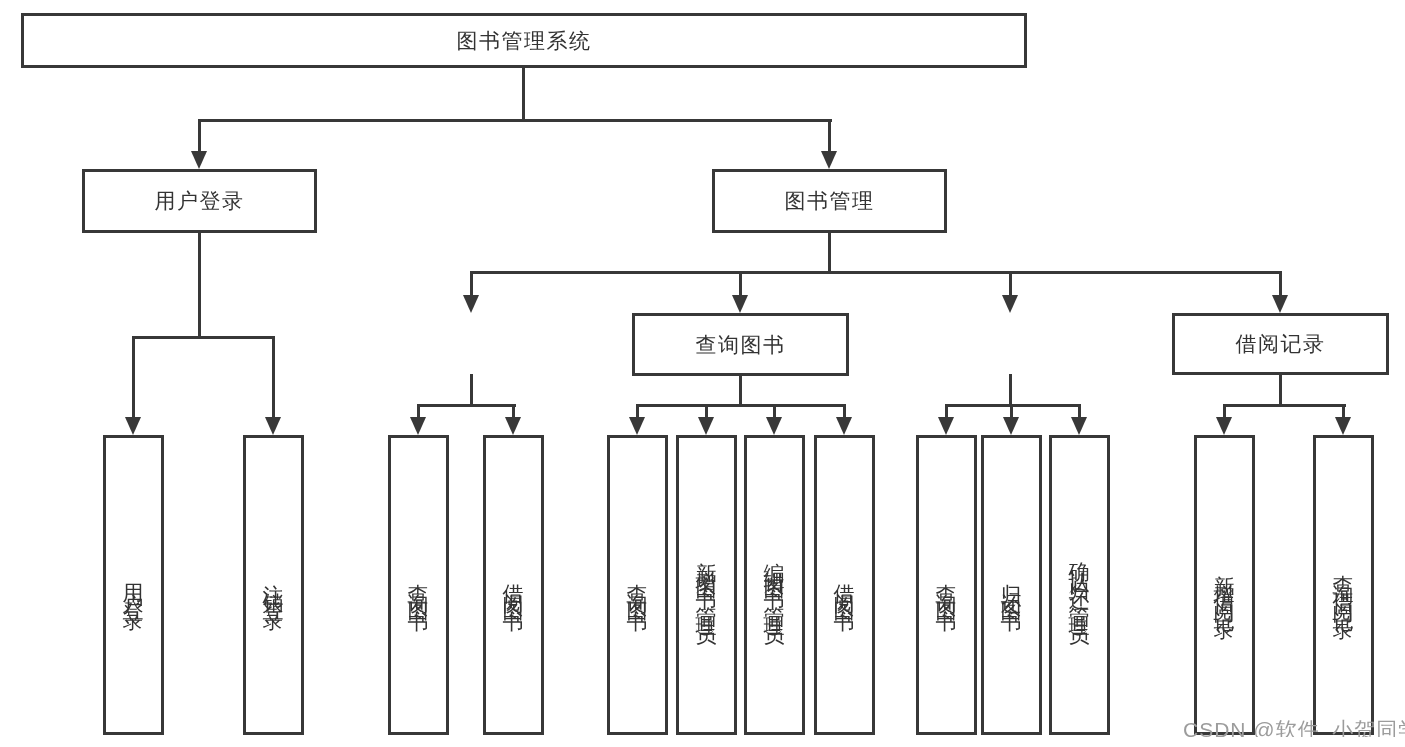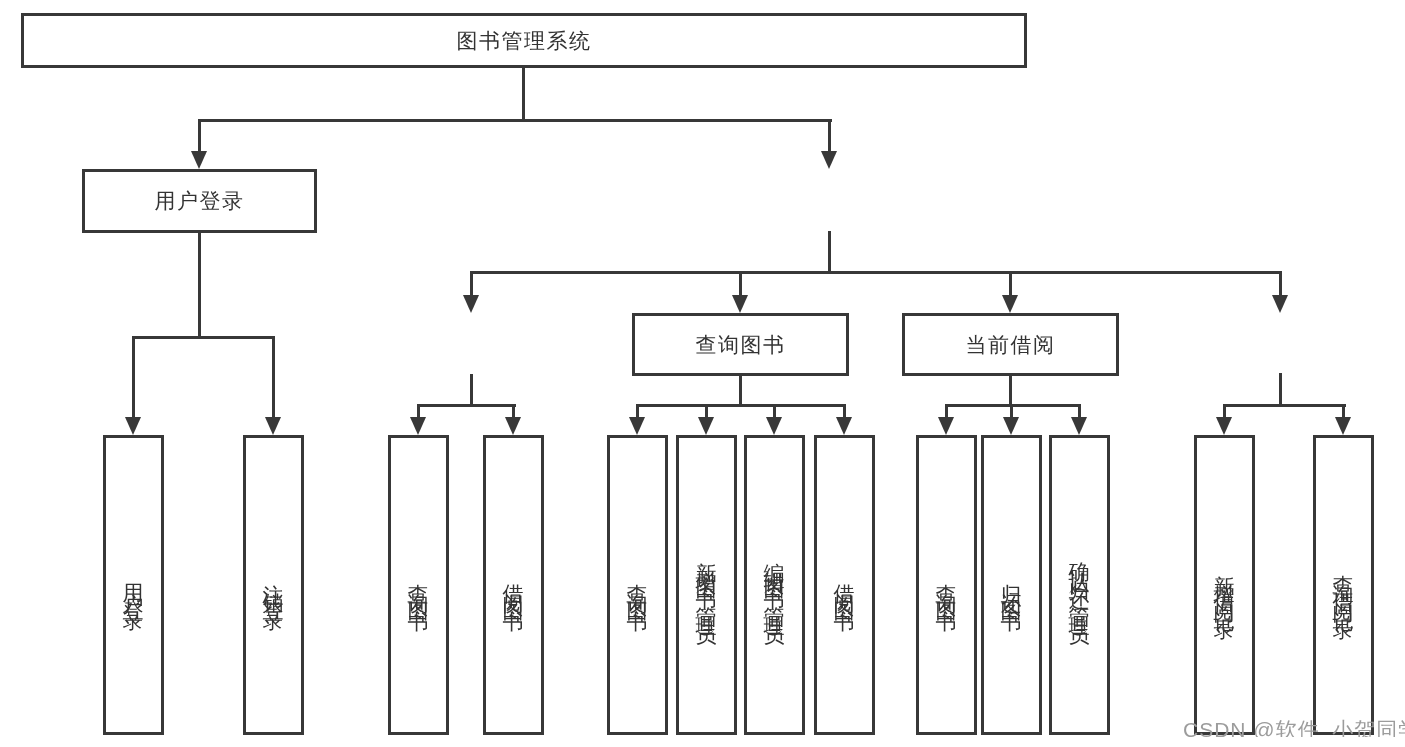--- a/index.html
+++ b/index.html
@@ -101,26 +101,29 @@
   <div class="vline" style="left:1342px; top:404px; height:15px"></div>
   <div class="arrow" style="left:1335px; top:417px"></div>
 
   <div class="box" style="left:21px; top:13px; width:1006px; height:55px">
     <span class="htext">图书管理系统</span>
   </div>
 
   <div class="box" style="left:82px; top:169px; width:235px; height:64px">
     <span class="htext">用户登录</span>
   </div>
+  <div class="box" style="left:712px; top:169px; width:235px; height:64px">
+    <span class="htext">图书管理</span>
+  </div>
 
   <div class="box" style="left:632px; top:313px; width:217px; height:63px">
     <span class="htext">查询图书</span>
   </div>
-  <div class="box" style="left:902px; top:313px; width:217px; height:63px">
-    <span class="htext">当前借阅</span>
+  <div class="box" style="left:1172px; top:313px; width:217px; height:62px">
+    <span class="htext">借阅记录</span>
   </div>
 
   <div class="box leaf" style="left:103px; top:435px">
     <span class="vtext">用户登录</span>
   </div>
   <div class="box leaf" style="left:243px; top:435px">
     <span class="vtext">注销登录</span>
   </div>
   <div class="box leaf" style="left:388px; top:435px">
     <span class="vtext">查询图书</span>

